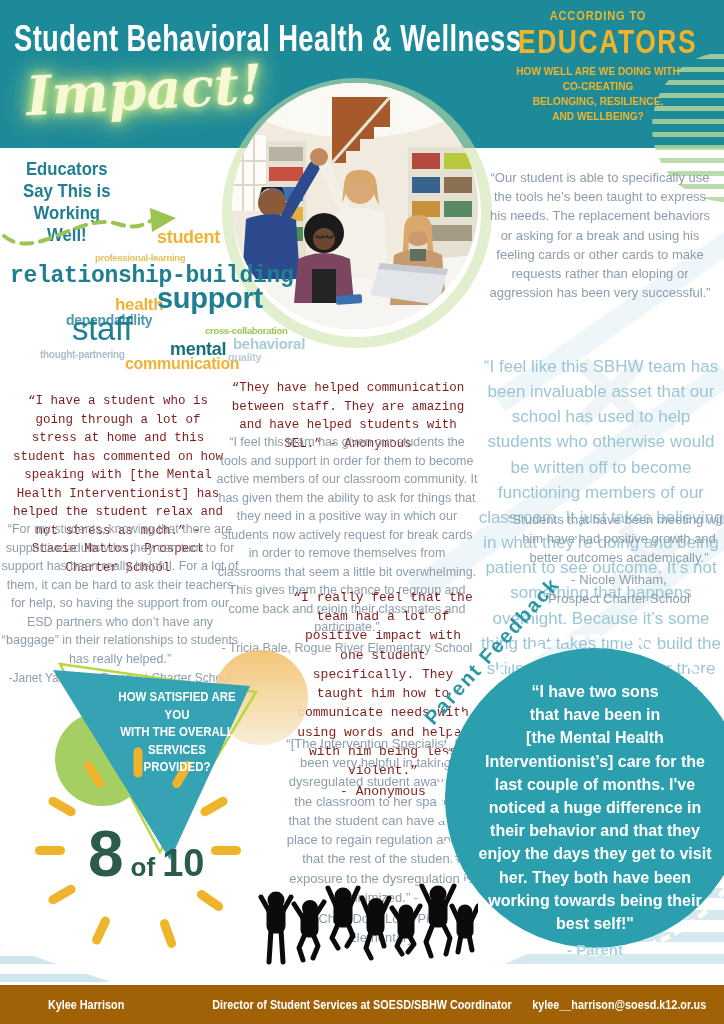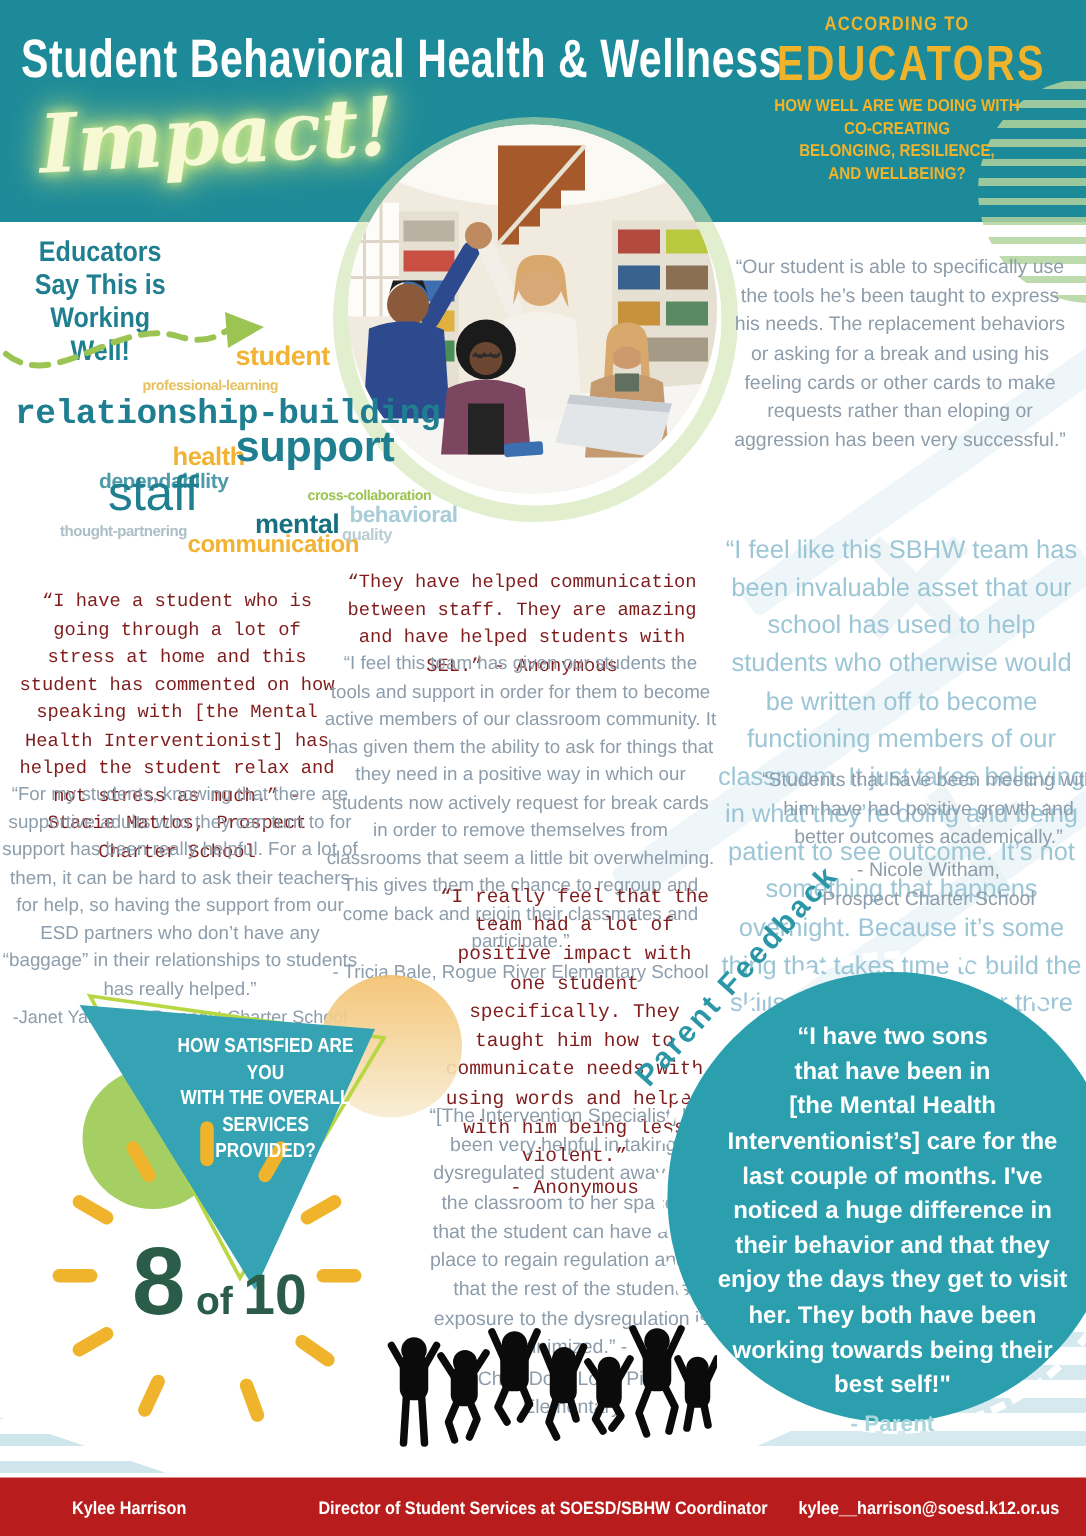--- a/index.html
+++ b/index.html
@@ -94,21 +94,21 @@
 
   
   #stripes-br { left:478px; top:866px; width:246px; height:110px;
     background: repeating-linear-gradient(180deg, #d5e9ee 0 10px, #ffffff 10px 22px);
     clip-path: polygon(100% 0, 100% 100%, 0 100%); }
   #stripes-bl { left:0; top:938px; width:120px; height:47px;
     background: repeating-linear-gradient(180deg, #cfe6ec 0 8px, #ffffff 8px 18px);
     clip-path: polygon(0 15%, 100% 100%, 0 100%); }
 
   
-  #footer-band { left:0; top:985px; width:724px; height:39px; background:#b91c1c;
+  #footer-band { left:0; top:985px; width:724px; height:39px; background:#a16207;
     display:flex; align-items:center; color:#fff; font-weight:700; font-size:12px; }
   #footer-name { position:absolute; left:48px; transform:scaleX(0.9); transform-origin:left center; }
   #footer-role { position:absolute; left:0; width:724px; text-align:center; transform:scaleX(0.9); }
   #footer-email { position:absolute; right:18px; transform:scaleX(0.9); transform-origin:right center; }
 </style>
 </head>
 <body>
 
 <div id="page">
 

